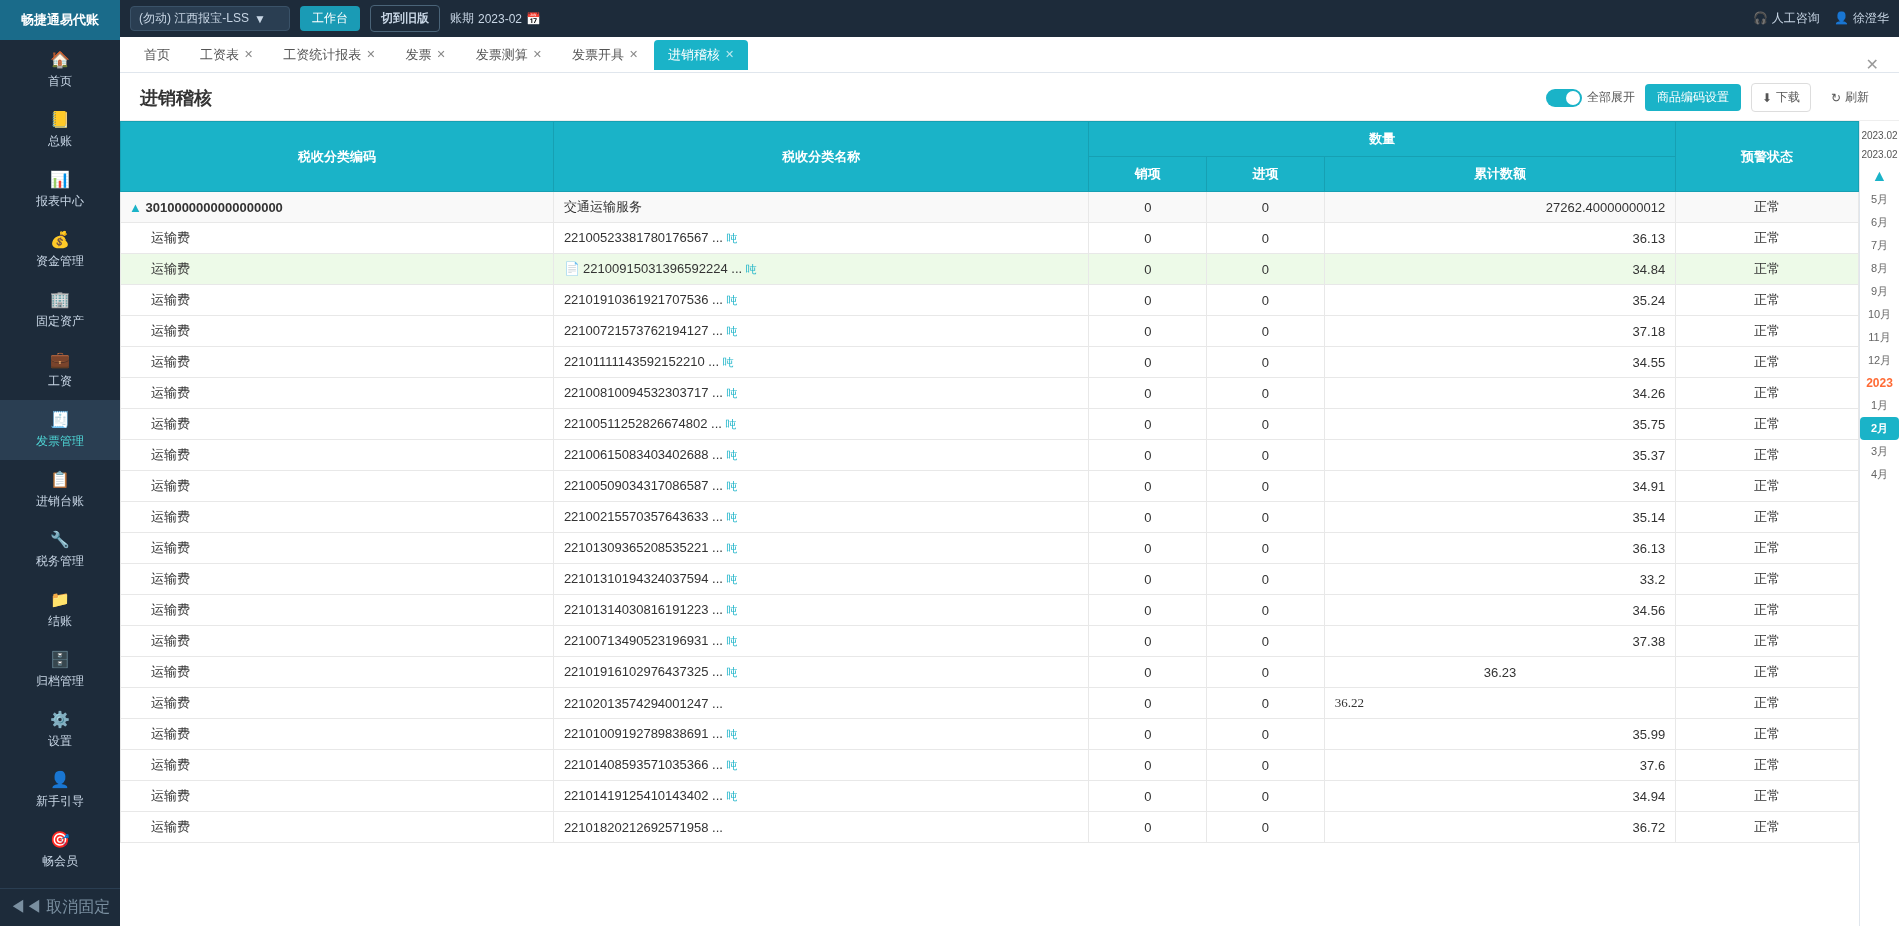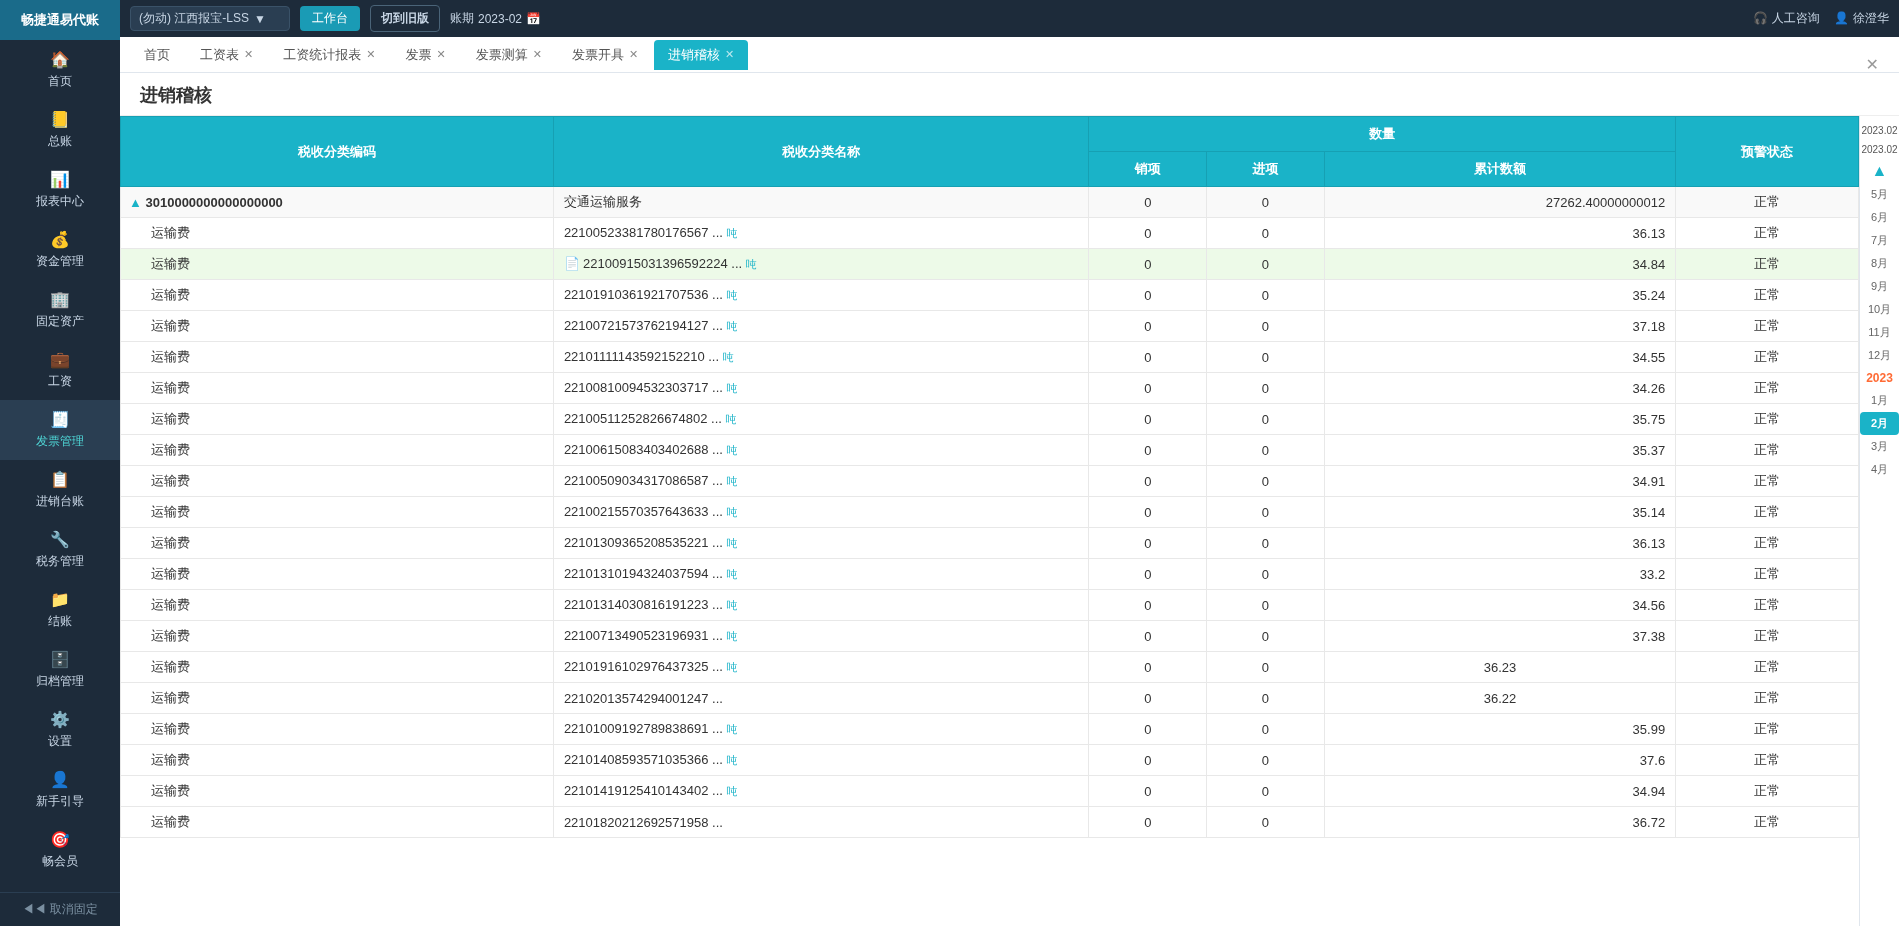--- a/index.html
+++ b/index.html
@@ -36,21 +36,21 @@
       color: #c8d6e5;
       font-size: 12px;
       gap: 4px;
     }
     .sidebar-item.active { background: #2a3e52; color: #4fd6d6; }
     .sidebar-item .icon { font-size: 16px; }
     .sidebar-bottom {
       margin-top: auto;
       border-top: 1px solid #2a3e52;
       padding: 8px;
-      font-size: 12px;
+      font-size: 16px;
       color: #7a8fa0;
       text-align: center;
       cursor: pointer;
     }
 
     
     .main-container {
       flex: 1;
       display: flex;
       flex-direction: column;
@@ -428,20 +428,37 @@
     </div>
     <div class="tab active">
       <span>进销稽核</span>
       <span class="close-x">✕</span>
     </div>
     <span class="close-btn" style="position:relative; margin-left:auto;">✕</span>
   </div>
 
   <div class="page-header">
     <span class="page-title">进销稽核</span>
+    <div class="header-actions">
+      <div class="toggle-switch">
+        <div class="toggle-bg">
+          <div class="toggle-knob"></div>
+        </div>
+        <span>全部展开</span>
+      </div>
+      <button class="btn-settings">商品编码设置</button>
+      <button class="btn-download">
+        <span>⬇</span>
+        <span>下载</span>
+      </button>
+      <button class="btn-refresh">
+        <span>↻</span>
+        <span>刷新</span>
+      </button>
+    </div>
   </div>
 
   <div style="display:flex; flex:1; overflow:hidden;">
     <div class="table-container">
       <table>
         <thead>
           <tr>
             <th rowspan="2">税收分类编码</th>
             <th rowspan="2">税收分类名称</th>
             <th colspan="3">数量</th>
@@ -582,21 +599,21 @@
       <td style="text-align:center;">0</td>
       <td style="text-align:center;">0</td>
       <td style="text-align:center;">36.23</td>
       <td style="text-align:center;" class="status-normal">正常</td>
     </tr>
             <tr>
       <td style="padding-left:30px;">运输费</td>
       <td>22102013574294001247 ... <span style="color:#1ab3c8; font-size:11px; cursor:pointer;"></span></td>
       <td style="text-align:center;">0</td>
       <td style="text-align:center;">0</td>
-      <td style="text-align:center;">36.22</td>
+      <td style="text-align:left;font-family:Liberation Serif, serif;">36.22</td>
       <td style="text-align:center;" class="status-normal">正常</td>
     </tr>
             <tr>
       <td style="padding-left:30px;">运输费</td>
       <td>22101009192789838691 ... <span style="color:#1ab3c8; font-size:11px; cursor:pointer;">吨</span></td>
       <td style="text-align:center;">0</td>
       <td style="text-align:center;">0</td>
       <td style="text-align:right;">35.99</td>
       <td style="text-align:center;" class="status-normal">正常</td>
     </tr>

